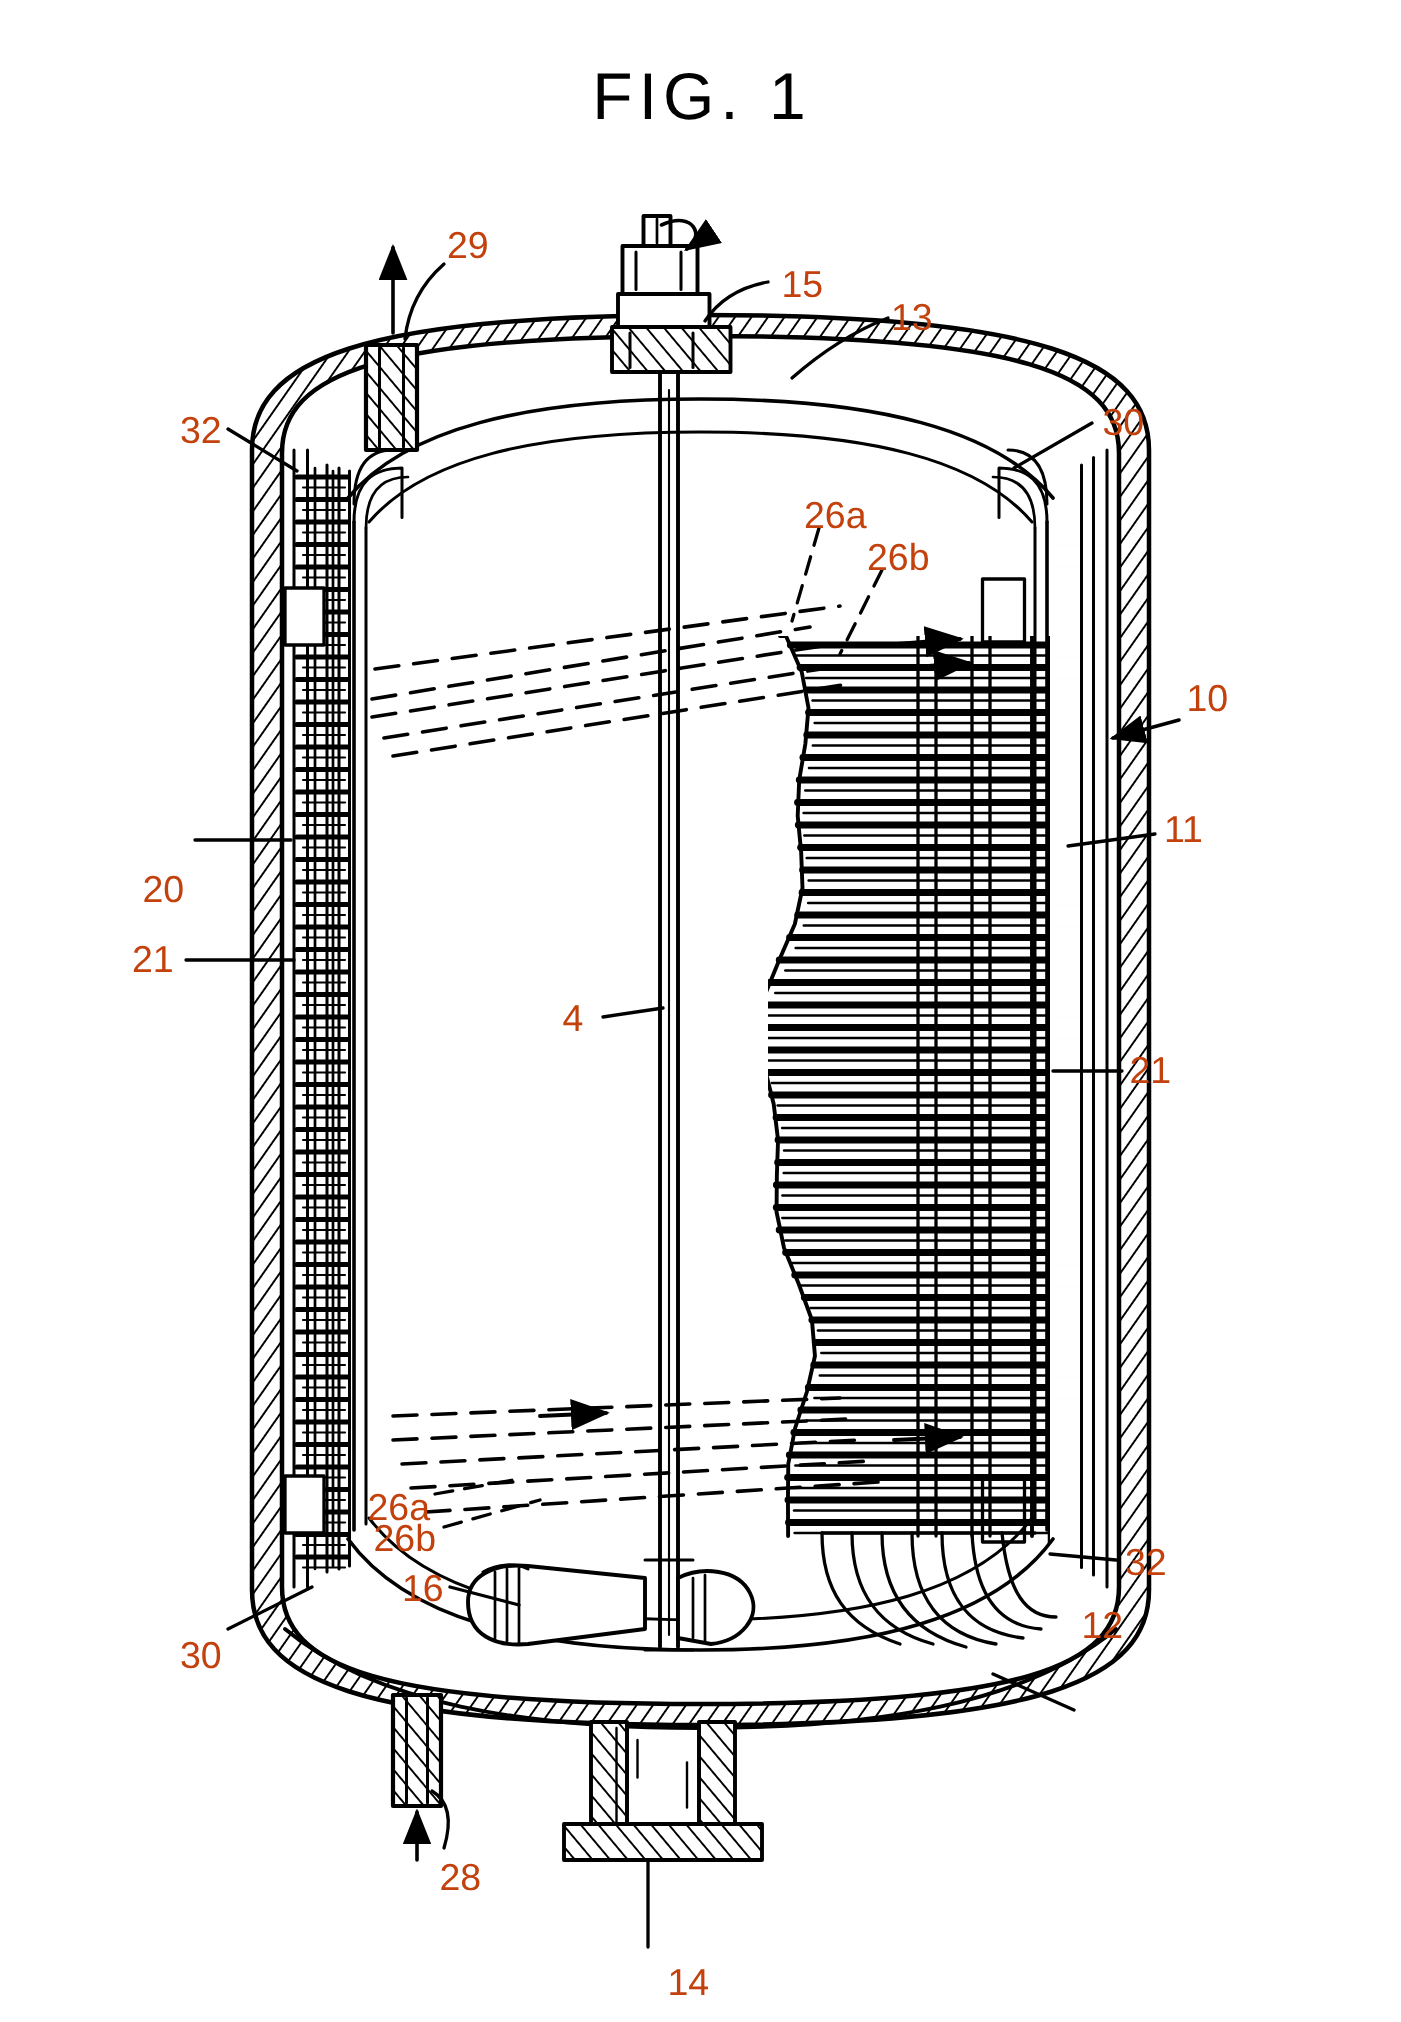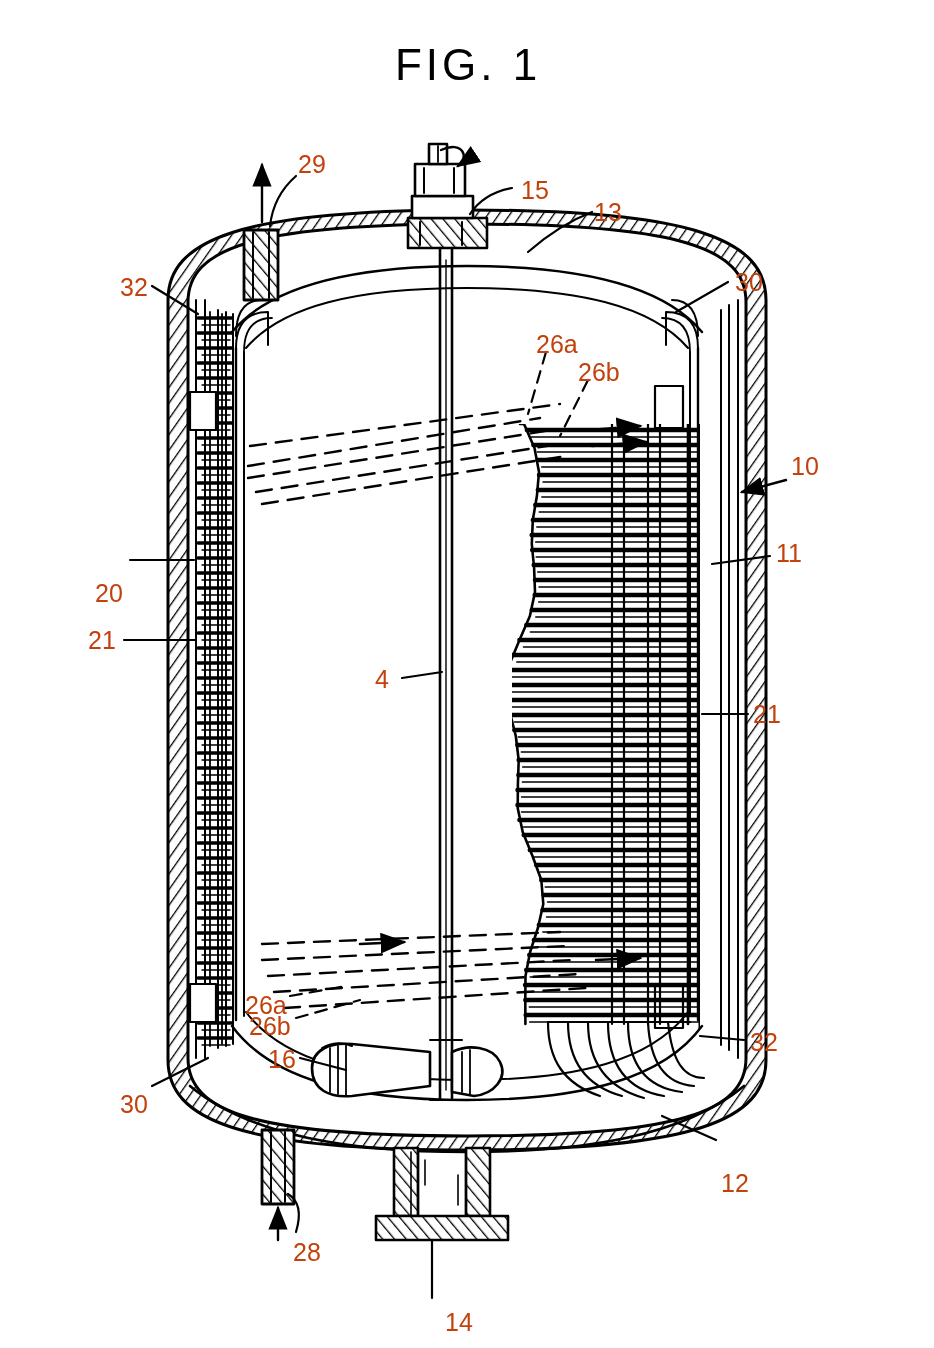--- a/index.html
+++ b/index.html
@@ -488,18 +488,18 @@
       <div class="ref" style="left: 776px; top: 541px;">11</div>
       <div class="ref" style="left: 95px; top: 548px; margin-top: 33px;">20</div>
       <div class="ref" style="left: 88px; top: 628px;">21</div>
       <div class="ref" style="left: 753px; top: 702px;">21</div>
       <div class="ref" style="left: 375px; top: 667px;">4</div>
       <div class="ref" style="left: 245px; top: 993px;">26a</div>
       <div class="ref" style="left: 249px; top: 1014px;">26b</div>
       <div class="ref" style="left: 268px; top: 1047px;">16</div>
       <div class="ref" style="left: 750px; top: 1030px;">32</div>
       <div class="ref" style="left: 120px; top: 1092px;">30</div>
-      <div class="ref" style="left: 721px; top: 1171px;">12</div>
+      <div class="ref" style="left: 721px; top: 1072px;">12</div>
       <div class="ref" style="left: 293px; top: 1240px;">28</div>
       <div class="ref" style="left: 445px; top: 1310px;">14</div>
     </div>
 
 </div>
 
 </body></html>

